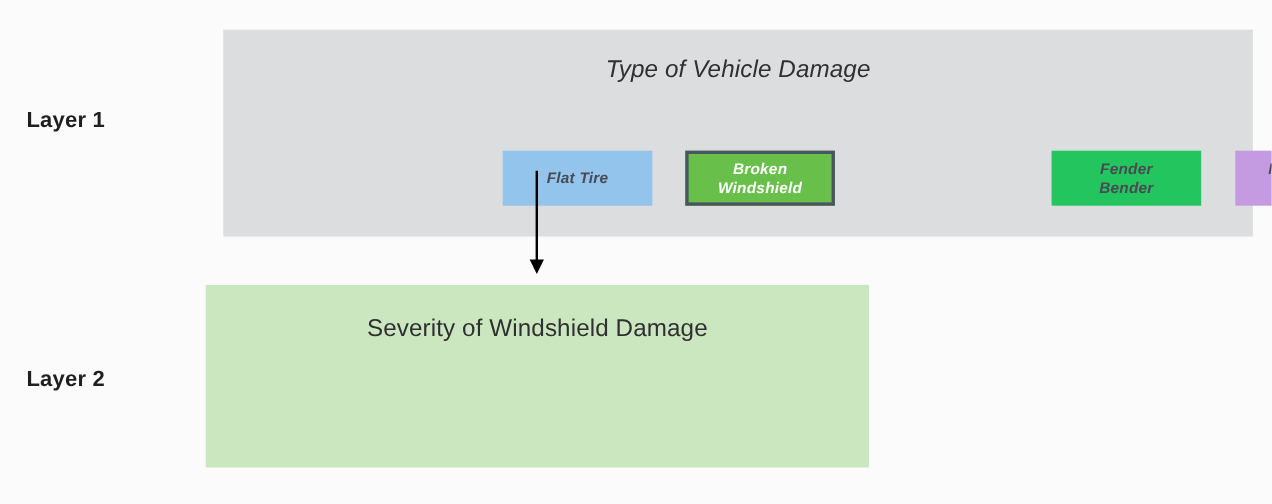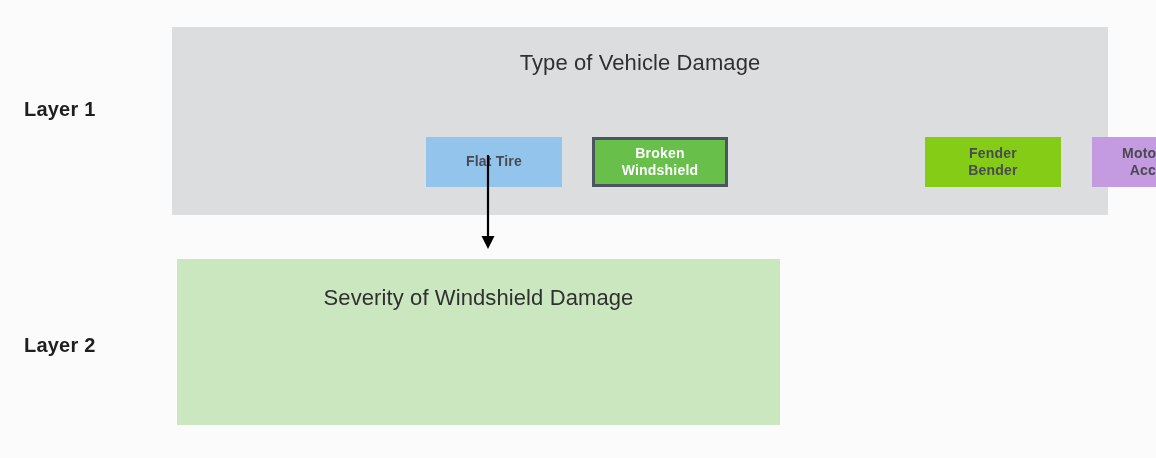--- a/index.html
+++ b/index.html
@@ -31,28 +31,29 @@
   }
   #layer1-label { left: 24px; top: 98px; }
   #layer2-label { left: 24px; top: 334px; }
 
   
   .panel {
     position: absolute;
     box-sizing: border-box;
   }
   #panel-layer1 {
-    left: 172px;
+    left: 203px;
     top: 27px;
     width: 936px;
     height: 188px;
     background: #dcdddf;
+    font-style: italic;
   }
   #panel-layer2 {
-    left: 177px;
+    left: 187px;
     top: 259px;
     width: 603px;
     height: 166px;
     background: #cbe7c0;
   }
 
   .panel-title {
     position: absolute;
     left: 0;
     width: 100%;
@@ -85,21 +86,21 @@
 
   
   .row1 {
     top: 110px;
     width: 136px;
     height: 50px;
   }
   #node-flat-tire           { left: 254px; background: #93c4ec; }
   #node-broken-windshield   { left: 420px; background: #68bf4a; }
   #node-vandalism           { left: 587px; background: #eaaa63; }
-  #node-fender-bender       { left: 753px; background: #84cc16; }
+  #node-fender-bender       { left: 753px; background: #22c55e; }
   #node-motorcycle-accident { left: 920px; background: #c49ae0; }
 
   
   #connector-arrow {
     position: absolute;
     left: 460px;
     top: 155px;
     width: 56px;
     height: 100px;
     pointer-events: none;

